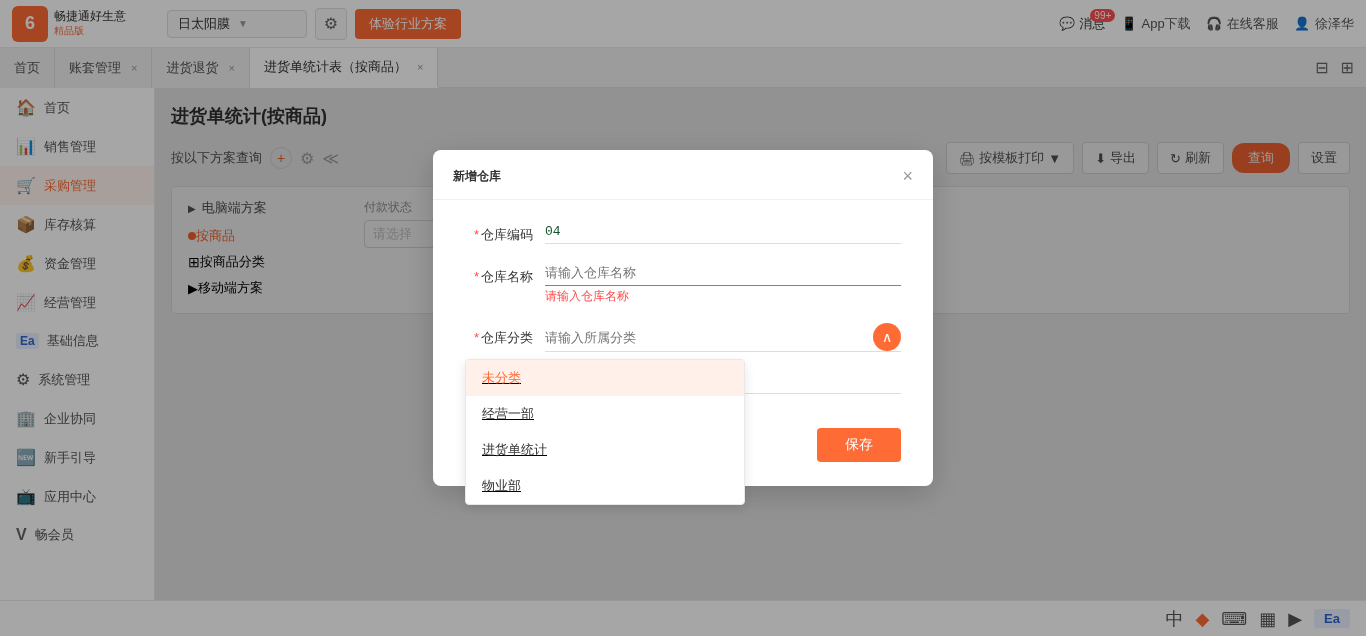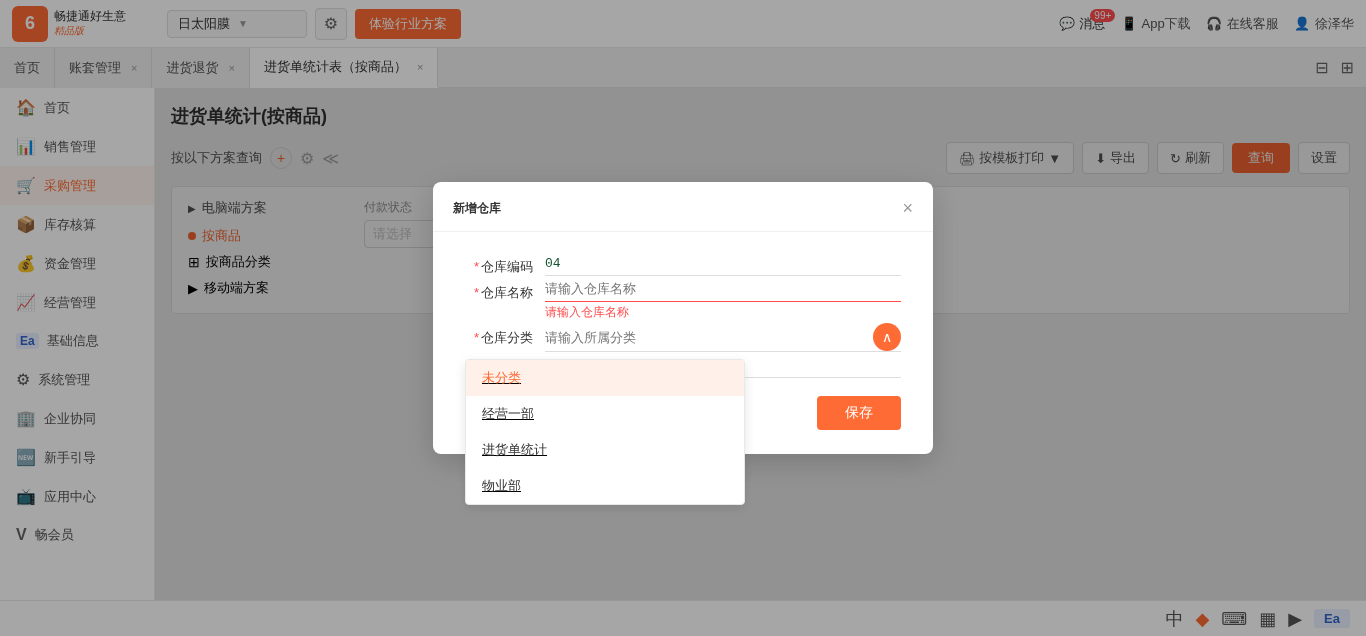--- a/index.html
+++ b/index.html
@@ -29,21 +29,21 @@
       border-radius: 6px;
       display: flex;
       align-items: center;
       justify-content: center;
       color: #fff;
       font-size: 18px;
       font-weight: bold;
       margin-right: 6px;
     }
     .logo-text { font-size: 12px; color: #333; line-height: 1.3; }
-    .logo-sub { font-size: 10px; color: #ff6b35; font-style: italic; }
+    .logo-sub { font-size: 10px; color: #ff6b35; }
     .top-center {
       flex: 1;
       display: flex;
       align-items: center;
       gap: 8px;
     }
     .store-selector {
       display: flex;
       align-items: center;
       background: #f7f7f7;
@@ -186,21 +186,21 @@
       align-items: center;
       justify-content: space-between;
       margin-bottom: 12px;
     }
     .toolbar-left { display: flex; align-items: center; gap: 8px; font-size: 13px; color: #555; }
     .toolbar-right { display: flex; align-items: center; gap: 8px; }
     .btn-primary {
       background: #ff6b35;
       color: #fff;
       border: none;
-      border-radius: 4px;
+      border-radius: 12px;
       padding: 6px 16px;
       font-size: 13px;
       cursor: pointer;
     }
     .btn-outline {
       background: #fff;
       color: #555;
       border: 1px solid #ddd;
       border-radius: 4px;
       padding: 6px 12px;
@@ -216,21 +216,21 @@
       border-radius: 4px;
       padding: 12px 16px;
       margin-bottom: 12px;
       display: flex;
       gap: 16px;
       align-items: flex-start;
     }
     .filter-left { min-width: 160px; }
     .filter-section-title { font-size: 13px; color: #555; font-weight: 500; margin-bottom: 6px; display: flex; align-items: center; gap: 6px; }
     .filter-tree { font-size: 13px; }
-    .tree-item { display: flex; align-items: center; padding: 4px 0; gap: 6px; cursor: pointer; }
+    .tree-item { display: flex; align-items: center; padding: 4px 0; cursor: pointer; }
     .tree-item.active-item { color: #ff6b35; }
     .orange-dot { width: 8px; height: 8px; background: #ff6b35; border-radius: 50%; display: inline-block; }
 
     .filter-right { flex: 1; display: flex; gap: 16px; flex-wrap: wrap; }
     .filter-field { display: flex; flex-direction: column; gap: 4px; }
     .filter-label { font-size: 12px; color: #999; }
     .filter-select {
       border: 1px solid #ddd;
       border-radius: 4px;
       padding: 4px 8px;
@@ -267,21 +267,21 @@
       justify-content: space-between;
       padding: 16px 20px 12px;
       border-bottom: 1px solid #f0f0f0;
     }
     .modal-title { font-size: 12px; font-weight: bold; color: #333; }
     .modal-close { font-size: 18px; color: #999; cursor: pointer; }
     .modal-body { padding: 20px 32px 0; }
     .form-row {
       display: flex;
       align-items: flex-start;
-      margin-bottom: 2px;
+      margin-bottom: 18px;
       gap: 12px;
     }
     .form-label {
       font-size: 13px;
       color: #333;
       min-width: 68px;
       text-align: right;
       padding-top: 6px;
       white-space: nowrap;
     }

